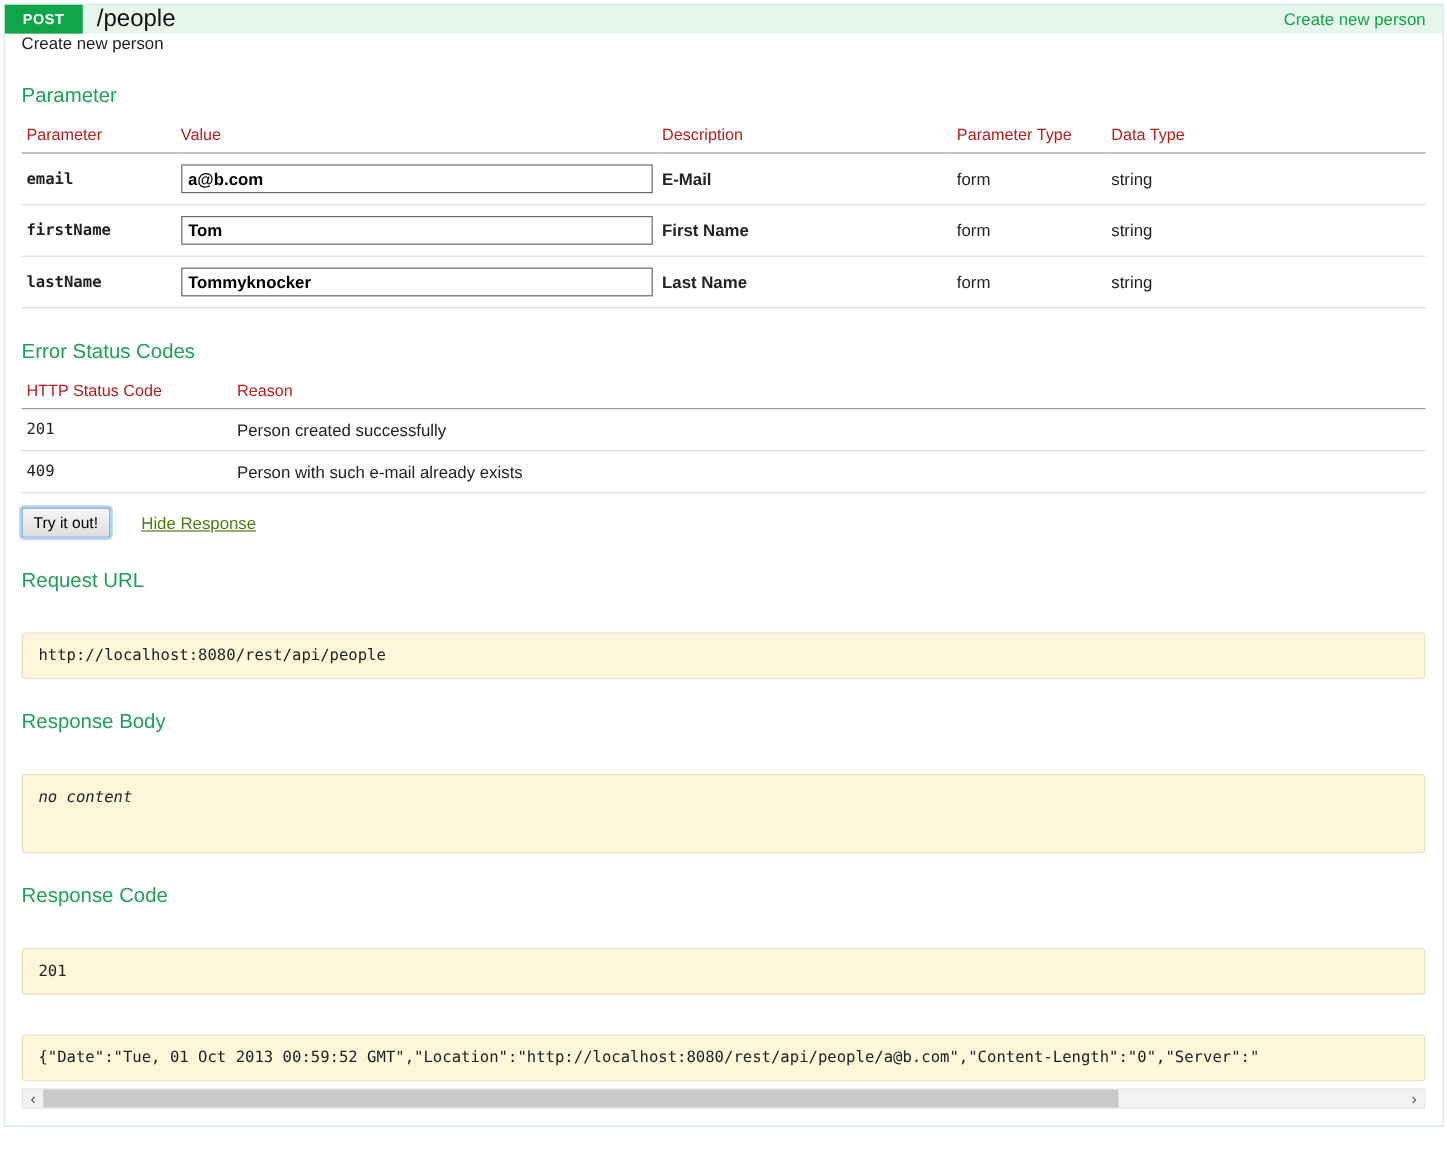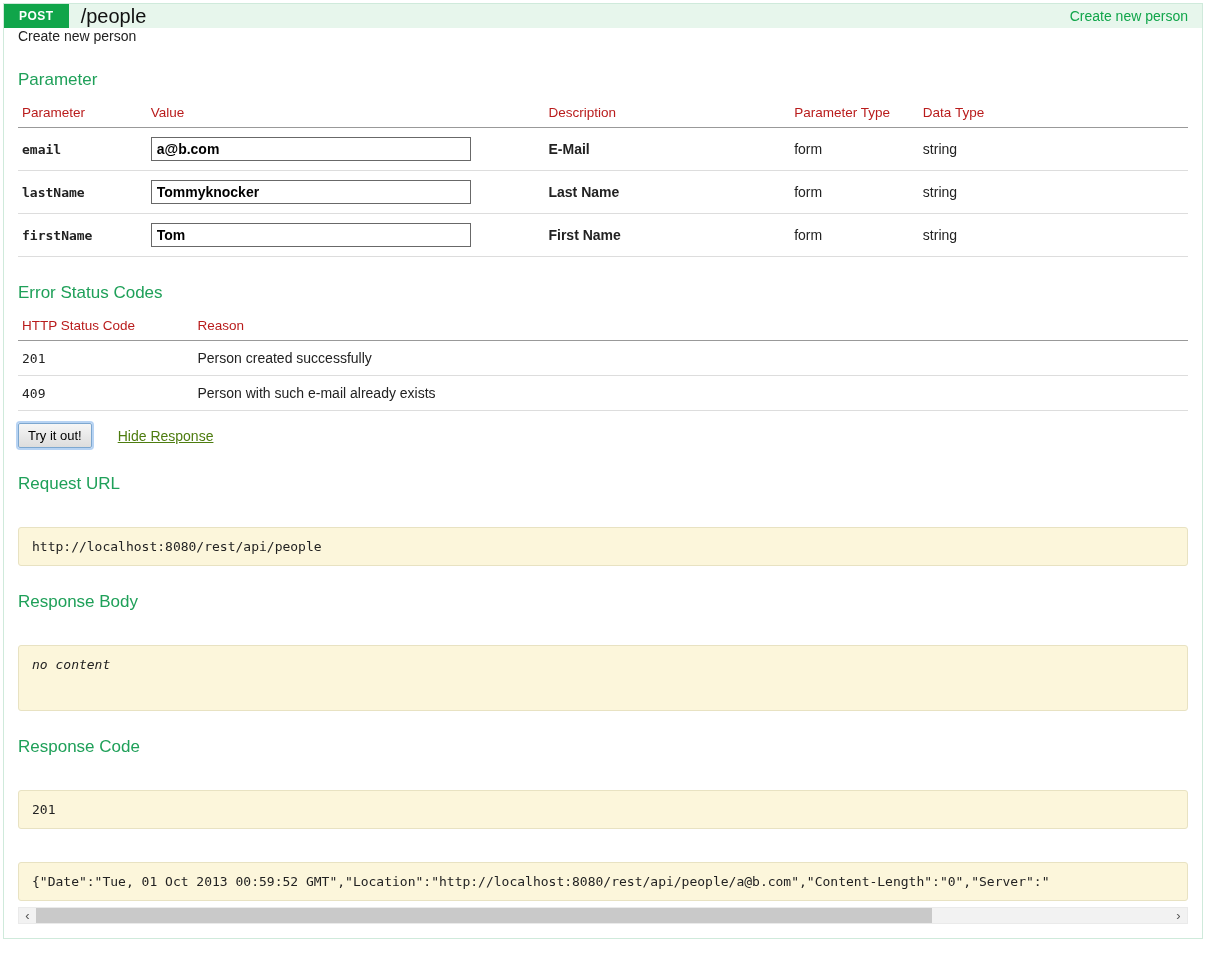--- a/index.html
+++ b/index.html
@@ -79,21 +79,21 @@
   .params-table th:nth-child(1) { width: 11%; }
   .params-table th:nth-child(2) { width: 34%; }
   .params-table th:nth-child(3) { width: 21%; }
   .params-table th:nth-child(4) { width: 11%; }
   .param-name {
     font-family: "DejaVu Sans Mono", "Liberation Mono", monospace;
     font-weight: bold;
     font-size: 13px;
   }
   .param-input {
-    width: 320px;
+    width: 393px;
     padding: 3px 5px;
     border: 1px solid #686868;
     font-family: "Liberation Sans", sans-serif;
     font-size: 14px;
     font-weight: bold;
     color: #000;
     background: #fff;
   }
   .param-desc { font-weight: bold; }
 
@@ -196,30 +196,30 @@
       </thead>
       <tbody>
         <tr>
           <td class="param-name">email</td>
           <td><input type="text" class="param-input" value="a@b.com" style=""></td>
           <td class="param-desc">E-Mail</td>
           <td>form</td>
           <td>string</td>
         </tr>
         <tr>
+          <td class="param-name">firstName</td>
+          <td><input type="text" class="param-input" value="Tom" style=""></td>
+          <td class="param-desc">First Name</td>
+          <td>form</td>
+          <td>string</td>
+        </tr>
+        <tr>
           <td class="param-name">lastName</td>
           <td><input type="text" class="param-input" value="Tommyknocker" style=""></td>
           <td class="param-desc">Last Name</td>
-          <td>form</td>
-          <td>string</td>
-        </tr>
-        <tr>
-          <td class="param-name">firstName</td>
-          <td><input type="text" class="param-input" value="Tom" style=""></td>
-          <td class="param-desc">First Name</td>
           <td>form</td>
           <td>string</td>
         </tr>
       </tbody>
     </table>
 
     <h4 class="section-heading">Error Status Codes</h4>
     <table class="codes-table">
       <thead>
         <tr>

